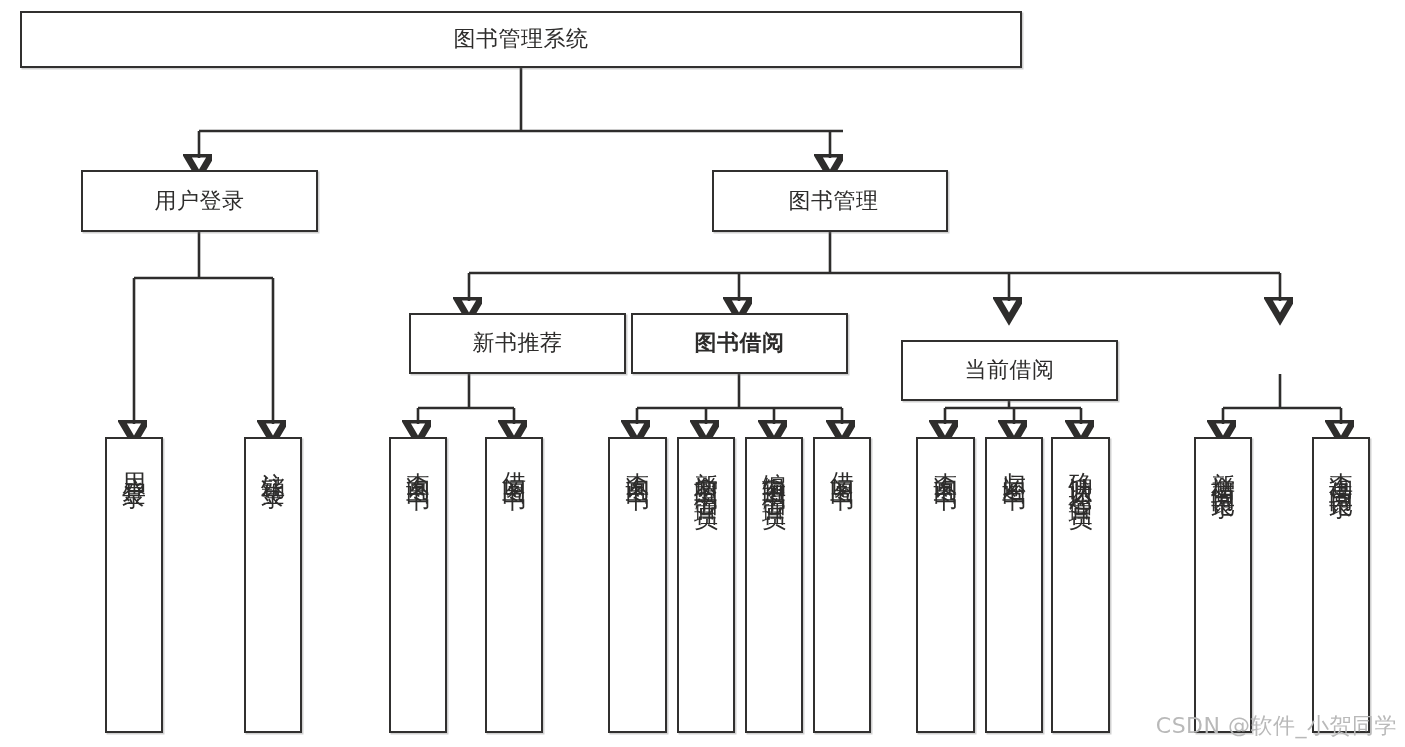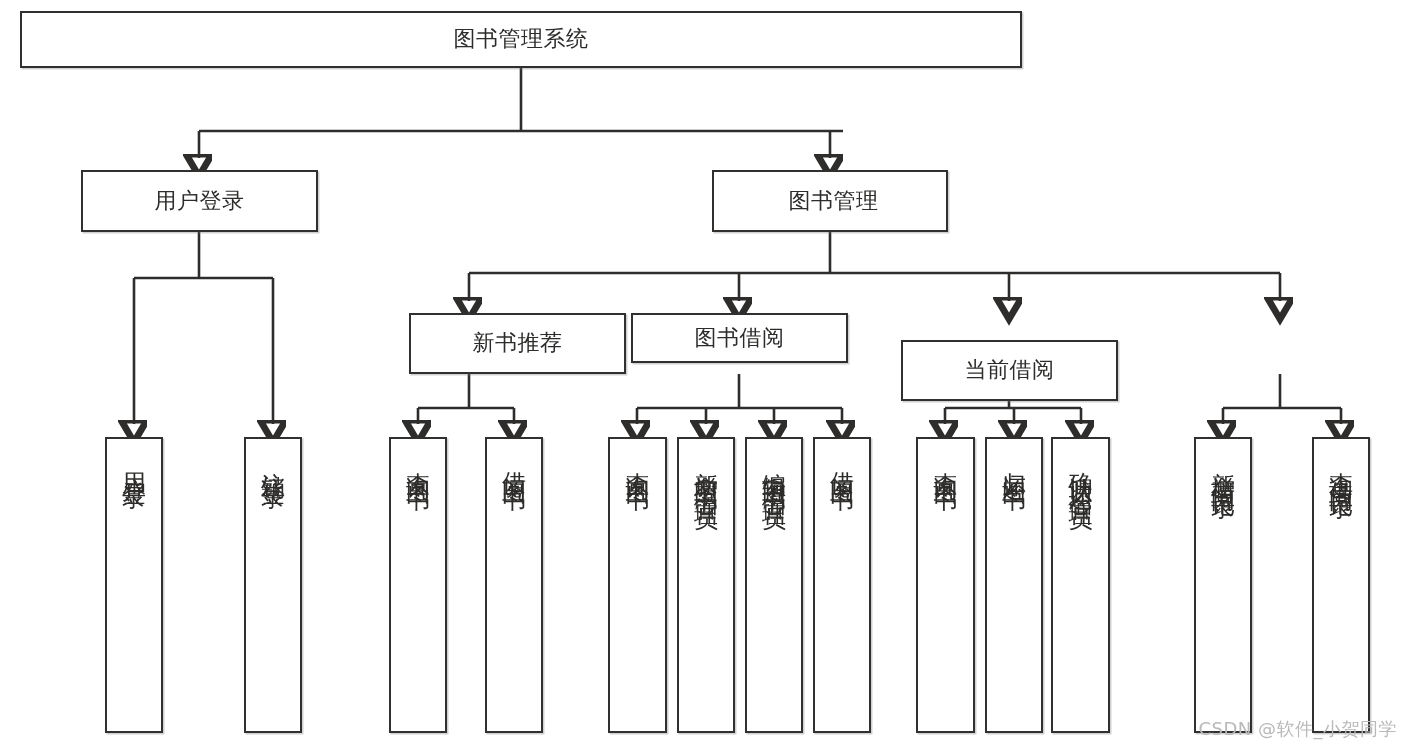--- a/index.html
+++ b/index.html
@@ -64,21 +64,21 @@
   }
   svg.connectors path, svg.connectors line {
     stroke: #2e2d2c;
     stroke-width: 2.6;
     fill: none;
   }
   .watermark {
     position: absolute;
     right: 8px;
     bottom: 6px;
-    font-size: 18px;
+    font-size: 22px;
     color: #b9b9b9;
     letter-spacing: 0.5px;
     white-space: nowrap;
     font-family: "DejaVu Sans", "Liberation Sans", sans-serif;
   }
 </style>
 </head>
 <body>
 
 <div id="diagram">
@@ -138,21 +138,21 @@
   <div class="node horizontal" style="left:81px; top:170px; width:237px; height:62px;">
     <span class="node-label">用户登录</span>
   </div>
   <div class="node horizontal" style="left:712px; top:170px; width:236px; height:62px;padding-left:7px;">
     <span class="node-label">图书管理</span>
   </div>
 
   <div class="node horizontal" style="left:361px; top:313px; width:217px; height:61px;margin-left:48px;">
     <span class="node-label">新书推荐</span>
   </div>
-  <div class="node horizontal" style="left:631px; top:313px; width:217px; height:50px;">
+  <div class="node horizontal" style="left:631px; top:313px; width:217px; height:61px;font-weight:bold;">
     <span class="node-label">图书借阅</span>
   </div>
   <div class="node horizontal" style="left:901px; top:313px; width:217px; height:61px;margin-top:27px;">
     <span class="node-label">当前借阅</span>
   </div>
 
   <div class="node vertical" style="left:105px; top:437px; width:58px; height:296px;">
     <span class="node-label">用户登录</span>
   </div>
   <div class="node vertical" style="left:244px; top:437px; width:58px; height:296px;">

